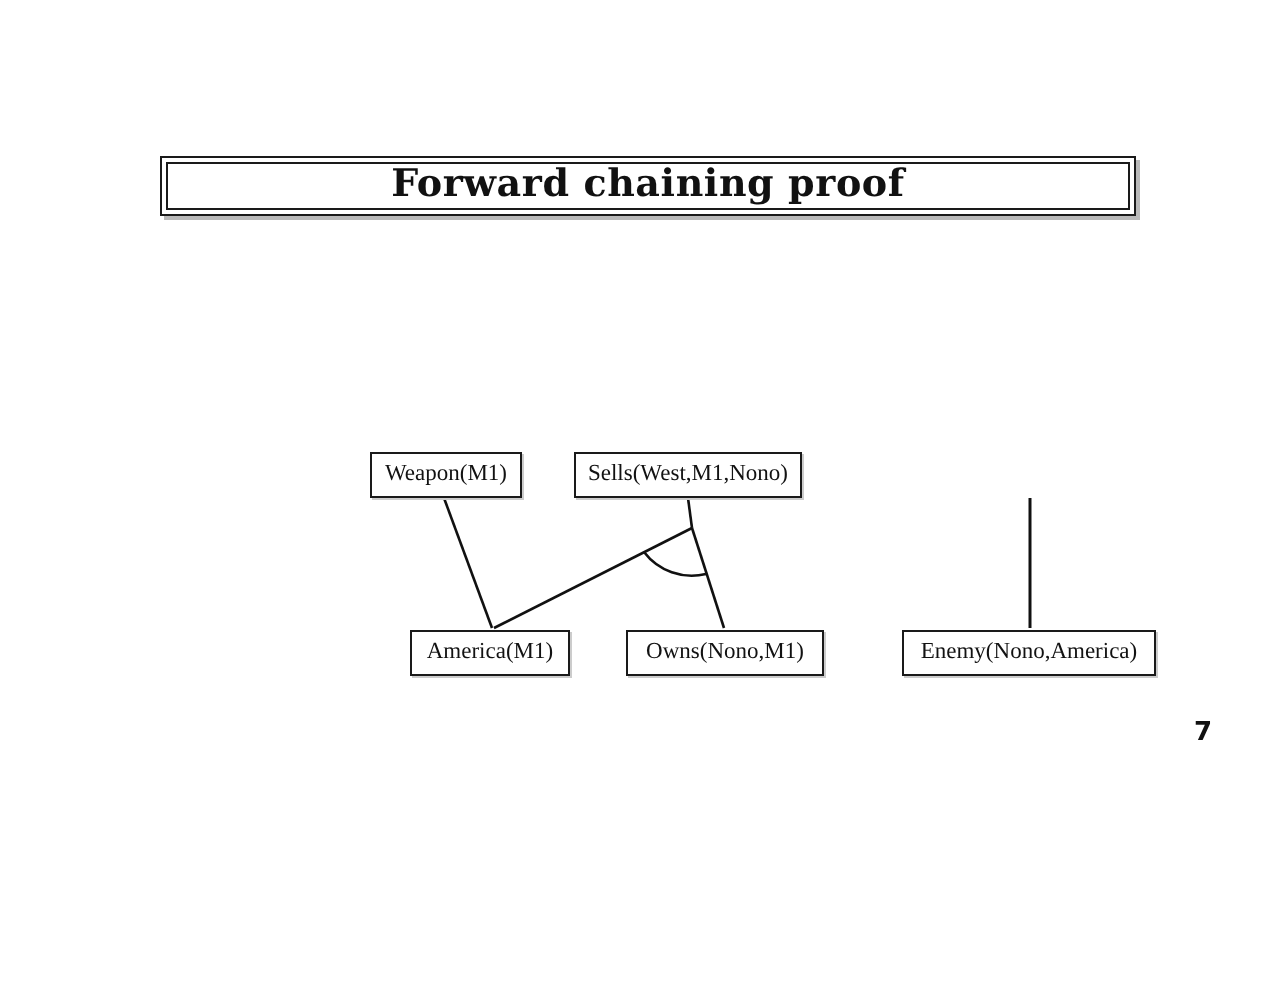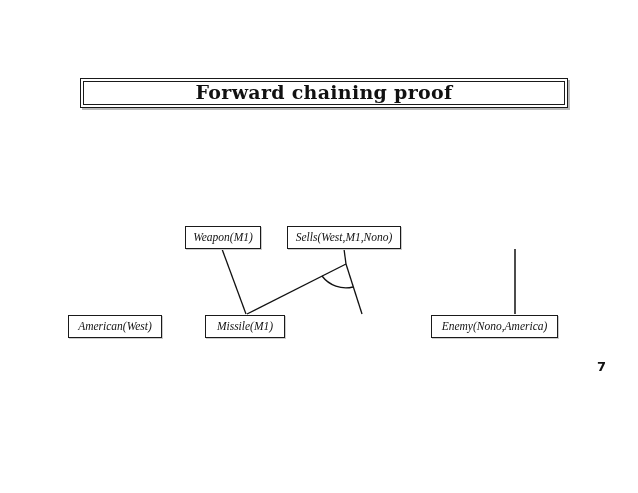--- a/index.html
+++ b/index.html
@@ -82,36 +82,35 @@
     background: #ffffff;
     box-sizing: border-box;
     display: flex;
     align-items: center;
     justify-content: center;
     height: 23px;
     box-shadow: 1px 1px 0 0 #cccccc;
   }
   .node-label {
     font-family: "Liberation Serif", "DejaVu Serif", serif;
-    font-style: italic;
     font-size: 11.5px;
     color: #121212;
     white-space: nowrap;
     line-height: 1;
     padding: 0 5px;
   }
 
   
   #node-weapon        { left: 185px; top: 226px; width: 76px;  }
   #node-sells         { left: 287px; top: 226px; width: 114px; justify-content: center; }
   #node-hostile       { left: 477px; top: 226px; width: 78px;  }
   #node-american      { left: 68px;  top: 315px; width: 94px;  }
   #node-missile       { left: 205px; top: 315px; width: 80px;  }
   #node-owns          { left: 313px; top: 315px; width: 99px;  }
-  #node-enemy         { left: 431px; top: 315px; width: 127px; }
+  #node-enemy         { left: 451px; top: 315px; width: 127px; }
 
   
   .page-number {
     position: absolute;
     right: 32px;
     bottom: 48px;
     font-family: "DejaVu Sans", "Liberation Sans", sans-serif;
     font-size: 13px;
     font-weight: bold;
     color: #111111;
@@ -145,28 +144,28 @@
 
   <div class="node" id="node-weapon">
     <span class="node-label">Weapon(M1)</span>
   </div>
 
   <div class="node" id="node-sells">
     <span class="node-label">Sells(West,M1,Nono)</span>
   </div>
 
 
-  <div class="node" id="node-american">
-    <span class="node-label">American(West)</span>
+
+  <div class="node" id="node-missile">
+    <span class="node-label">America(M1)</span>
   </div>
 
-  <div class="node" id="node-missile">
-    <span class="node-label">Missile(M1)</span>
+  <div class="node" id="node-owns">
+    <span class="node-label">Owns(Nono,M1)</span>
   </div>
-
 
   <div class="node" id="node-enemy">
     <span class="node-label">Enemy(Nono,America)</span>
   </div>
 
   <div class="page-number">7</div>
 
 </div>
 
 </body></html>

